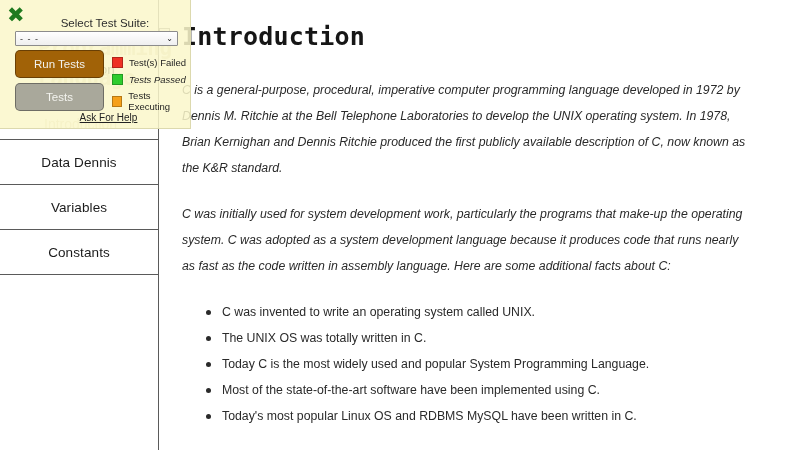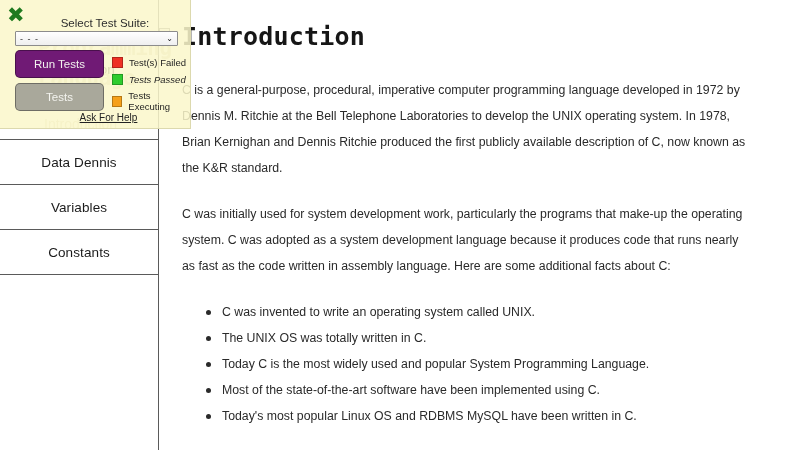--- a/index.html
+++ b/index.html
@@ -67,20 +67,21 @@
     letter-spacing: .2px;
     color: #161616;
     margin-bottom: 26px;
   }
   p.body {
     font-size: 12.3px;
     line-height: 26px;
     color: #2a2a2a;
     margin-bottom: 20px;
     max-width: 570px;
+    font-style: italic;
   }
   ul.facts {
     list-style: none;
     margin: 0 0 6px 24px;
     max-width: 560px;
   }
   ul.facts li {
     position: relative;
     font-size: 12.3px;
     line-height: 26px;
@@ -147,21 +148,21 @@
   .test-btn {
     position: absolute; left: 15px;
     width: 89px; height: 28px;
     border-radius: 5px;
     display: flex; align-items: center; justify-content: center;
     font-size: 11.5px;
     color: #f2f2ee;
     cursor: pointer;
     border: 1px solid rgba(0,0,0,.35);
   }
-  #run-tests-button { top: 50px; background: #701a75; }
+  #run-tests-button { top: 50px; background: #a16207; }
   #tests-button     { top: 83px; background: #a9a89b; color: #f4f4ef; }
 
   .legend-row {
     position: absolute; left: 112px;
     display: flex; align-items: center;
     font-size: 9.5px; color: #1f1f1f;
   }
   .legend-row .sw {
     width: 11px; height: 11px; margin-right: 6px;
     border: 1px solid rgba(0,0,0,.25);

